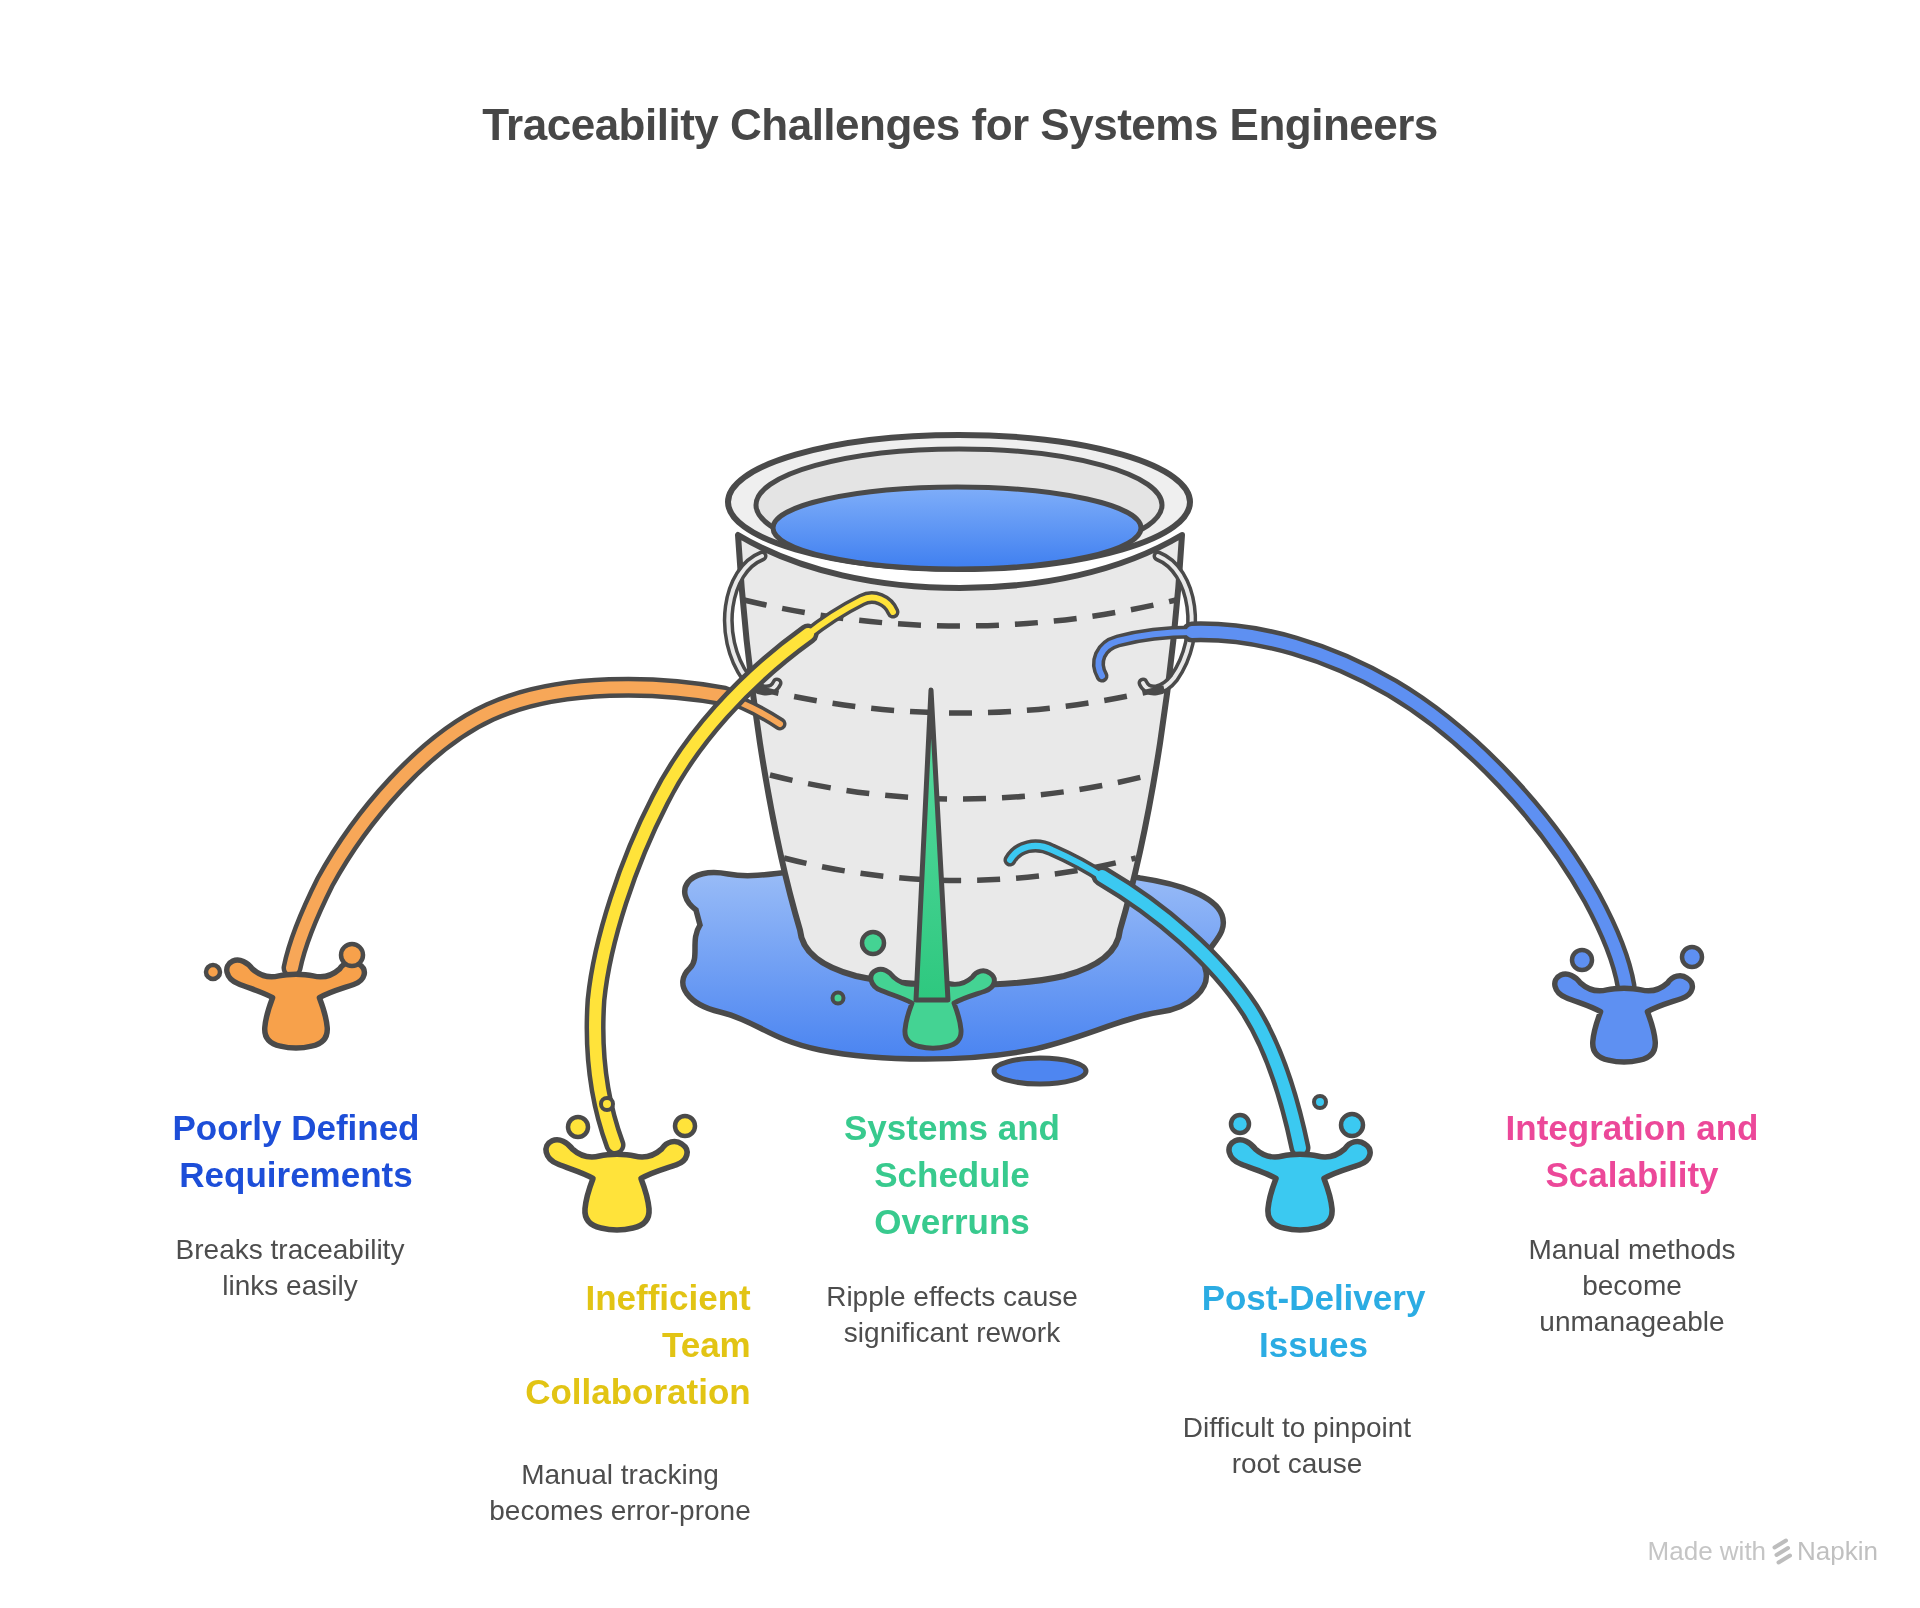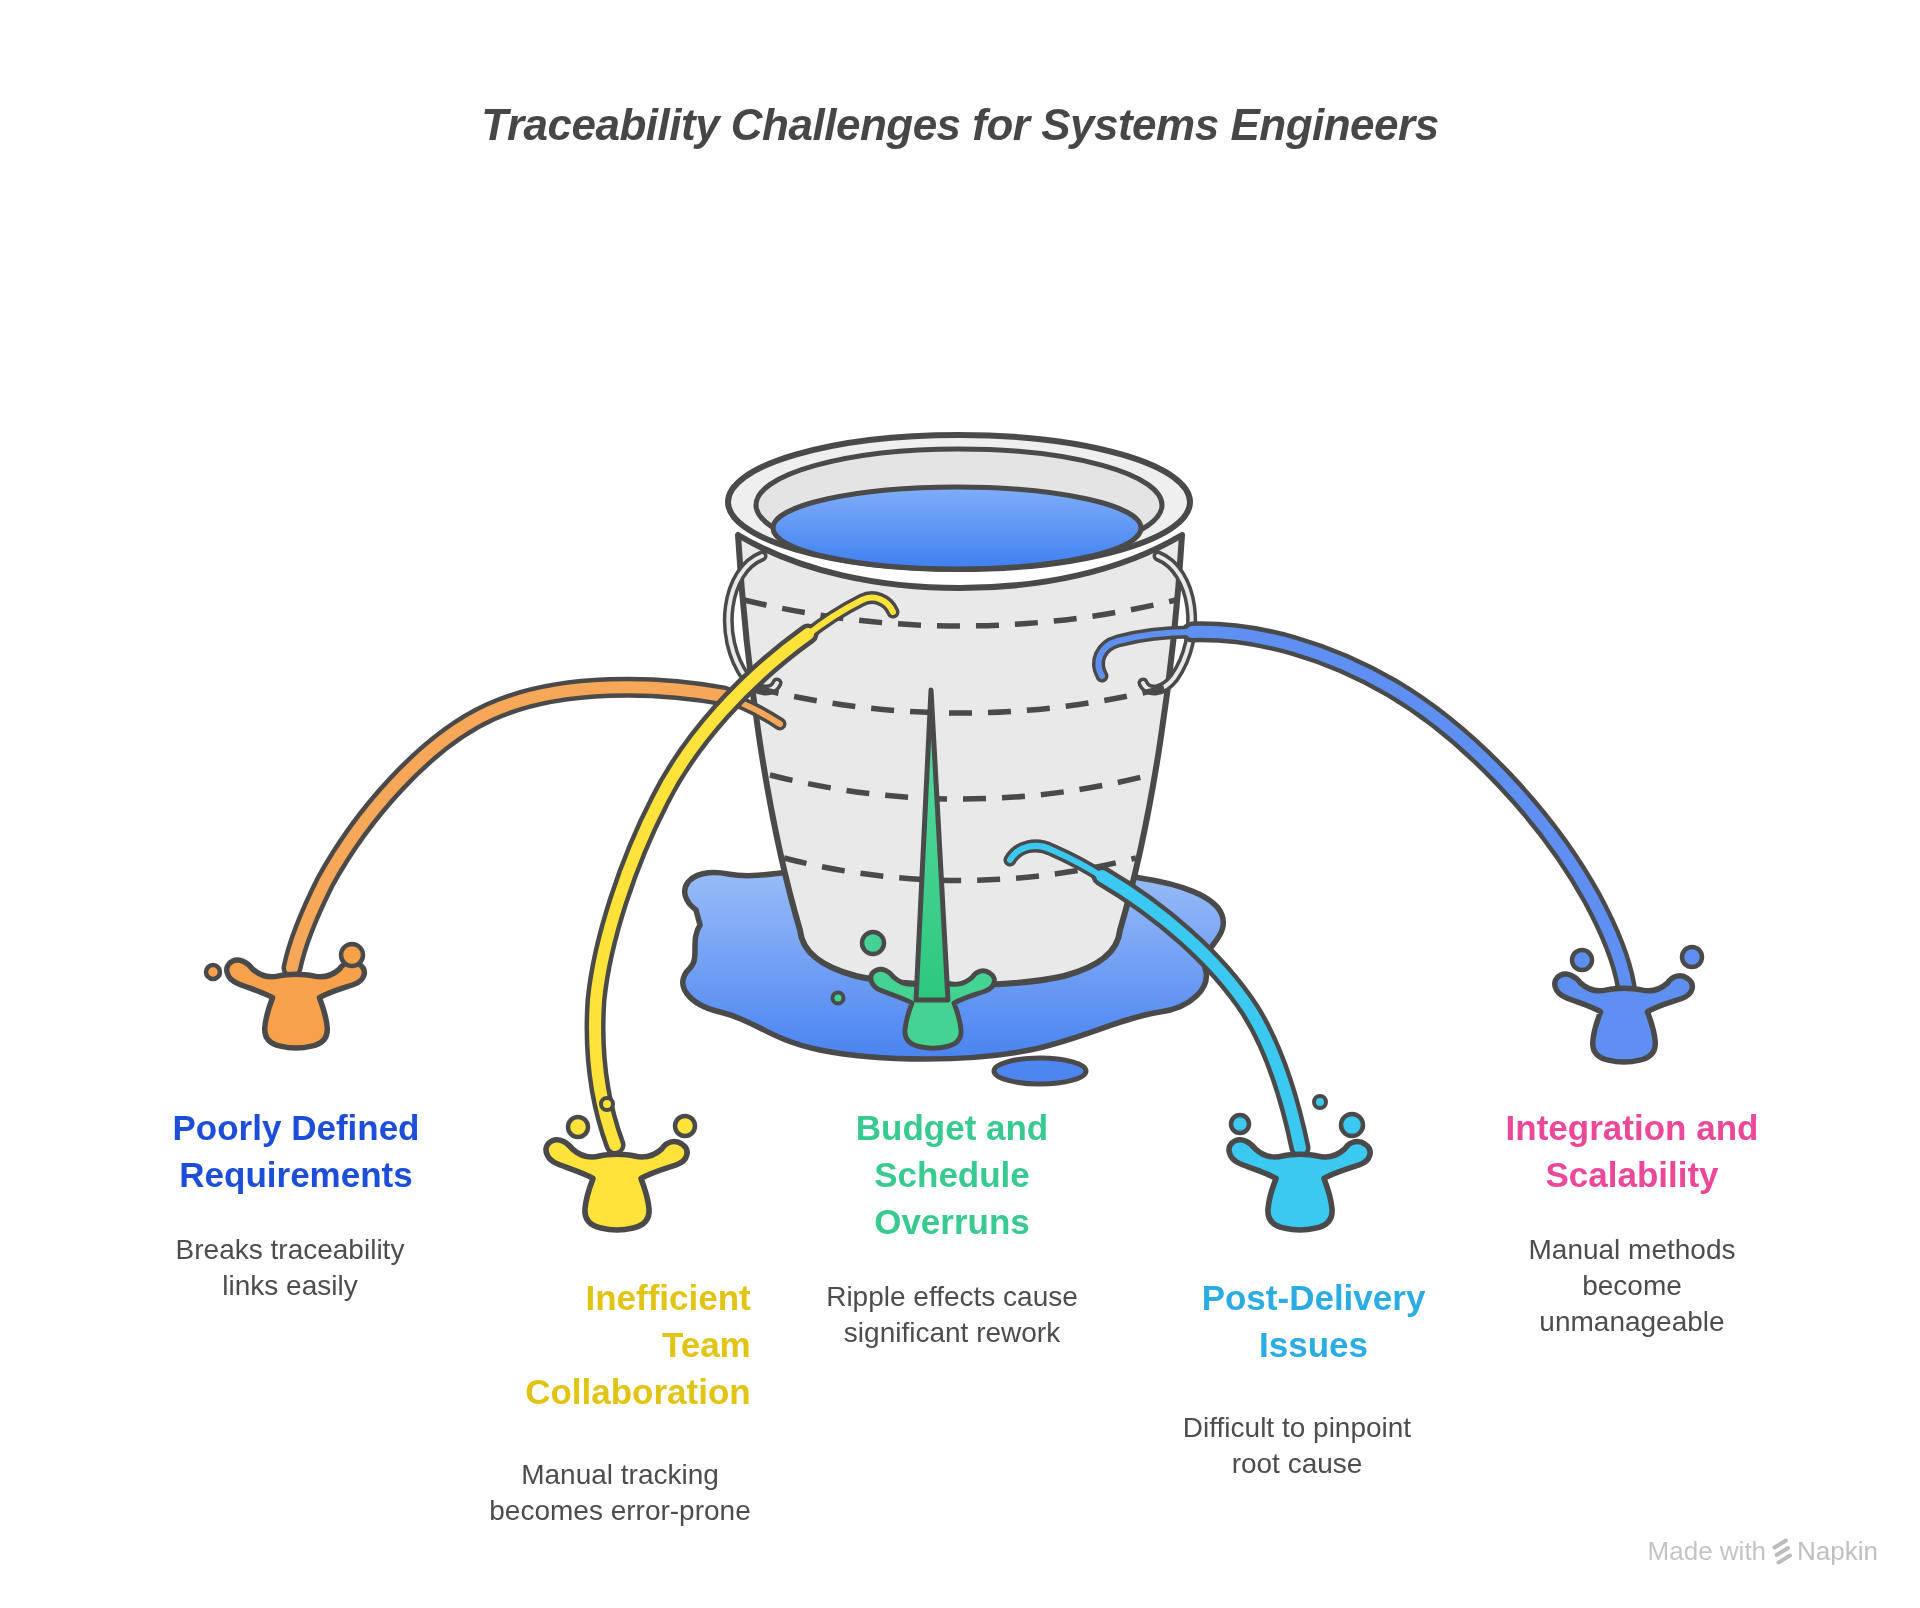--- a/index.html
+++ b/index.html
@@ -1,21 +1,21 @@
 <!DOCTYPE html>
 <html><head>
 <meta charset="utf-8">
 <style>
   html,body{margin:0;padding:0;background:#ffffff;}
   body{font-family:"Liberation Sans", sans-serif;}
   #canvas{position:relative;width:1920px;height:1608px;background:#ffffff;overflow:hidden;}
   #scene{position:absolute;left:0;top:0;}
   .page-title{
     position:absolute;left:960px;top:100px;transform:translateX(-50%);
-    font-size:44px;font-weight:bold;color:#474747;white-space:nowrap;letter-spacing:-0.5px;font-style:italic;
+    font-size:44px;font-weight:bold;color:#474747;white-space:nowrap;letter-spacing:-0.5px;
   }
   .label-block{position:absolute;transform:translateX(-50%);text-align:center;white-space:nowrap;}
   .label-title{font-size:35px;font-weight:bold;line-height:47px;}
   .label-desc{font-size:28px;font-weight:normal;color:#4d4d4d;line-height:36px;margin-top:34px;}
   .label-desc.gap-lg{margin-top:42px;}
   .watermark{
     position:absolute;top:1536px;right:42px;display:flex;align-items:center;gap:5px;
     font-size:26px;color:#c5c5c5;
   }
   .watermark .brand{color:#c0c0c0;}
@@ -162,21 +162,21 @@
     <div>Collaboration</div>
   </div>
   <div class="label-desc gap-lg">
     <div>Manual tracking</div>
     <div>becomes error-prone</div>
   </div>
 </div>
 
 <div class="label-block" style="left:952px;top:1104px">
   <div class="label-title" style="color: rgb(56, 202, 142);">
-    <div>Budget and</div>
+    <div>Systems and</div>
     <div>Schedule</div>
     <div>Overruns</div>
   </div>
   <div class="label-desc">
     <div>Ripple effects cause</div>
     <div>significant rework</div>
   </div>
 </div>
 
 <div class="label-block" style="left:1297px;top:1274px">

